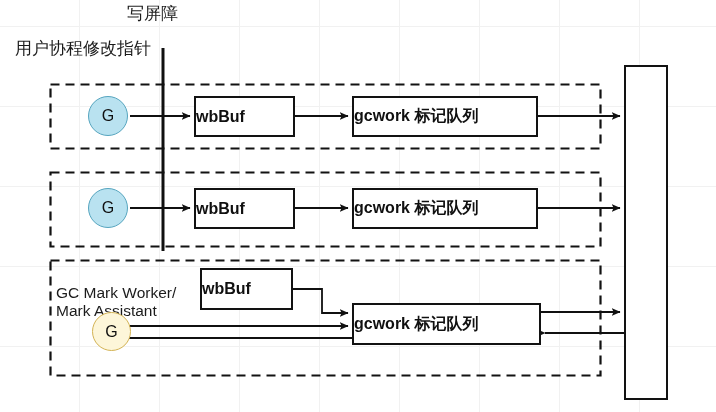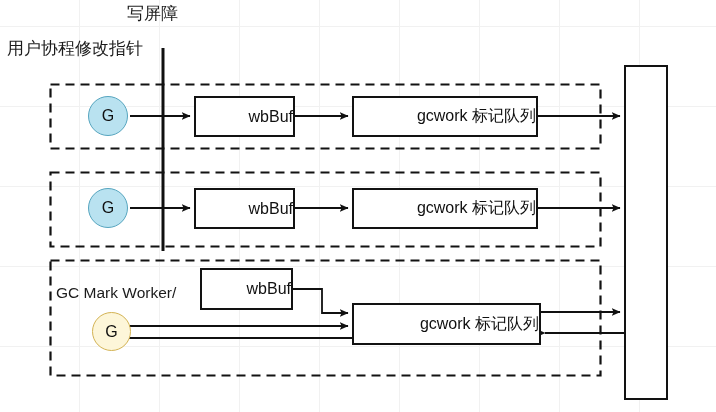--- a/index.html
+++ b/index.html
@@ -22,24 +22,25 @@
   svg.layer{position:absolute;left:0;top:0;width:716px;height:412px;}
 
   .lbl{position:absolute;color:#1b1b1b;white-space:nowrap;font-size:17px;line-height:1.1;}
   .lbl-title{font-size:17px;}
 
   .node{
     position:absolute;
     box-sizing:border-box;
     background:#ffffff;
     border:2px solid #121212;
-    display:flex;align-items:center;justify-content:flex-end;
+    display:flex;align-items:center;justify-content:flex-start;
     color:#101010;
     font-size:16px;
     white-space:nowrap;
+    font-weight:bold;
   }
   .node.queue{border-width:2px;}
 
   .gcircle{
     position:absolute;
     box-sizing:border-box;
     border-radius:50%;
     display:flex;align-items:center;justify-content:center;
     font-size:16px;color:#101010;
   }
@@ -84,21 +85,21 @@
     <line x1="126" y1="326" x2="348" y2="326" stroke="#101010" stroke-width="1.8" marker-end="url(#ah)"></line>
 
     <line x1="352" y1="338" x2="124" y2="338" stroke="#101010" stroke-width="1.8" marker-end="url(#ahl)"></line>
 
     <path d="M541,312 L620,312" fill="none" stroke="#101010" stroke-width="1.8" marker-end="url(#ah)"></path>
 
     <path d="M624,333 L545,333" fill="none" stroke="#101010" stroke-width="1.8" marker-end="url(#ahl)"></path>
   </svg>
 
   <div class="lbl lbl-title" style="left:127px;top:5px;">写屏障</div>
-  <div class="lbl lbl-title" style="left:7px;top:40px;">用户协程修改指针</div>
+  <div class="lbl lbl-title" style="left:15px;top:40px;">用户协程修改指针</div>
 
   <div class="gcircle g-blue" style="left:88px;top:96px;width:40px;height:40px;">
     <span>G</span>
   </div>
   <div class="node" style="left:194px;top:96px;width:101px;height:41px;">
     <span>wbBuf</span>
   </div>
   <div class="node" style="left:352px;top:96px;width:186px;height:41px;">
     <span>gcwork 标记队列</span>
   </div>
@@ -108,20 +109,21 @@
   </div>
   <div class="node" style="left:194px;top:188px;width:101px;height:41px;">
     <span>wbBuf</span>
   </div>
   <div class="node" style="left:352px;top:188px;width:186px;height:41px;">
     <span>gcwork 标记队列</span>
   </div>
 
   <div class="worker-label" style="left:56px;top:268px;">
     <div>GC Mark Worker/</div>
+    <div>Mark Assistant</div>
   </div>
   <div class="gcircle g-yellow" style="left:92px;top:312px;width:39px;height:39px;">
     <span>G</span>
   </div>
   <div class="node" style="left:200px;top:268px;width:93px;height:42px;">
     <span>wbBuf</span>
   </div>
   <div class="node" style="left:352px;top:303px;width:189px;height:42px;">
     <span>gcwork 标记队列</span>
   </div>

